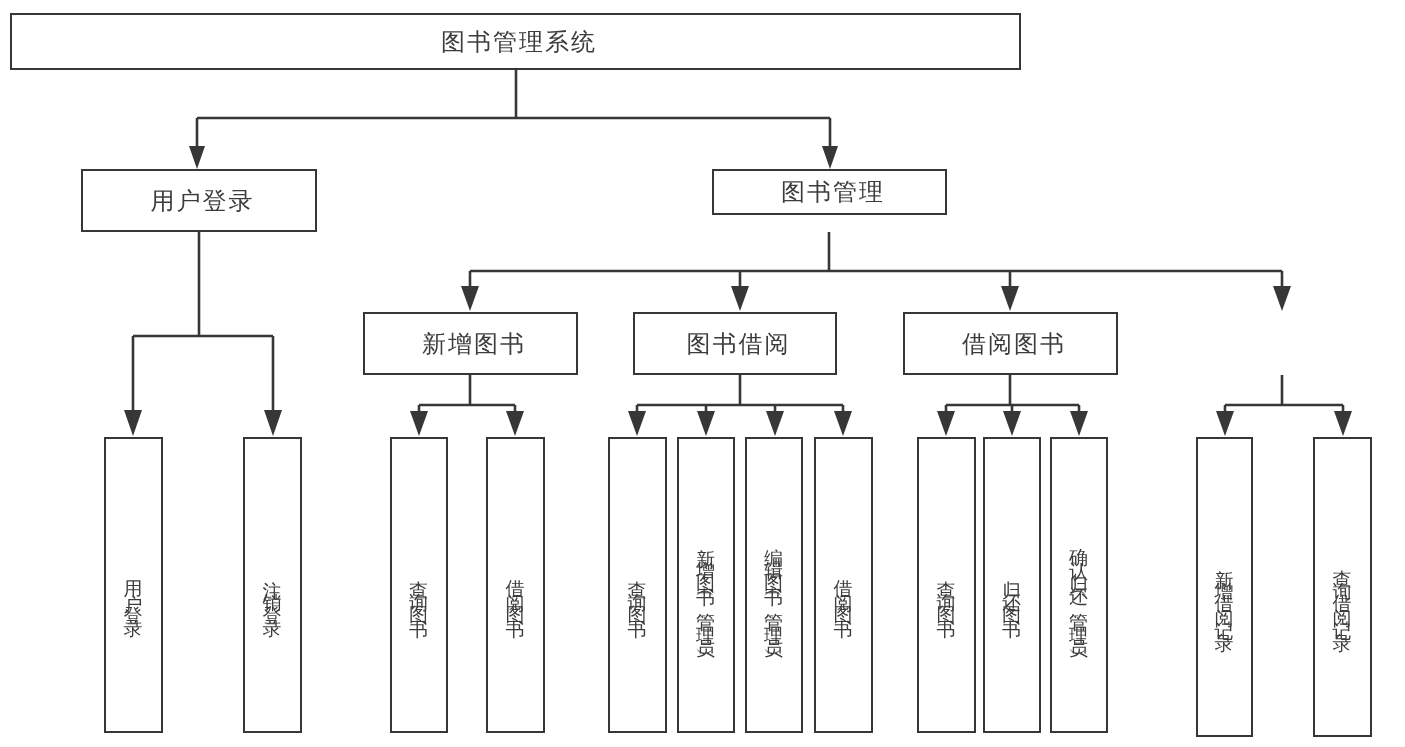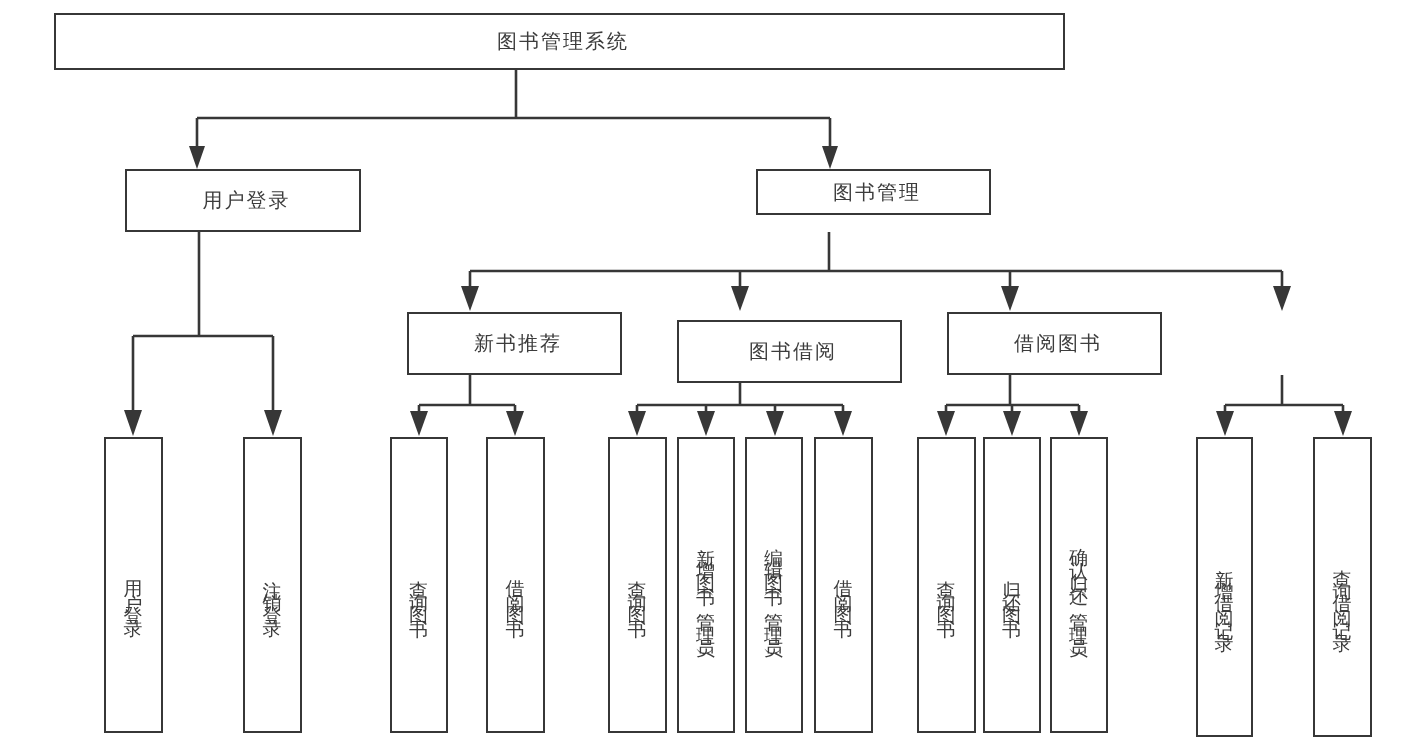--- a/index.html
+++ b/index.html
@@ -24,25 +24,24 @@
   .connectors path{stroke:var(--line);stroke-width:2.6;fill:none;}
   .connectors polygon{fill:var(--line);stroke:none;}
   .node{
     position:absolute;
     border:2.6px solid var(--line);
     background:#fff;
     display:flex;align-items:center;justify-content:center;
     color:var(--text);
   }
   .hnode{
-    font-size:20px;
+    font-size:24px;
     letter-spacing:2px;
     padding-left:7px;
     white-space:nowrap;
-    margin-left:44px;
   }
   .vnode .vtext{
     writing-mode:vertical-rl;
     text-orientation:mixed;
     font-size:19px;
     line-height:1;
     letter-spacing:13px;
     position:relative;
     top:6px; 
     color:var(--text);
@@ -119,23 +118,23 @@
   </div>
 
   <div class="node hnode" style="left:81px;top:169px;width:236px;height:63px;">
     <span>用户登录</span>
   </div>
   <div class="node hnode" style="left:712px;top:169px;width:235px;height:46px;">
     <span>图书管理</span>
   </div>
 
   <div class="node hnode" style="left:363px;top:312px;width:215px;height:63px;">
-    <span>新书推荐</span>
+    <span>新增图书</span>
   </div>
-  <div class="node hnode" style="left:633px;top:320px;width:225px;height:63px;">
+  <div class="node hnode" style="left:633px;top:312px;width:204px;height:63px;">
     <span>图书借阅</span>
   </div>
   <div class="node hnode" style="left:903px;top:312px;width:215px;height:63px;">
     <span>借阅图书</span>
   </div>
 
   <div class="node vnode" style="left:104px;top:437px;width:59px;height:296px;">
     <span class="vtext">用户登录</span>
   </div>
   <div class="node vnode" style="left:243px;top:437px;width:59px;height:296px;">

